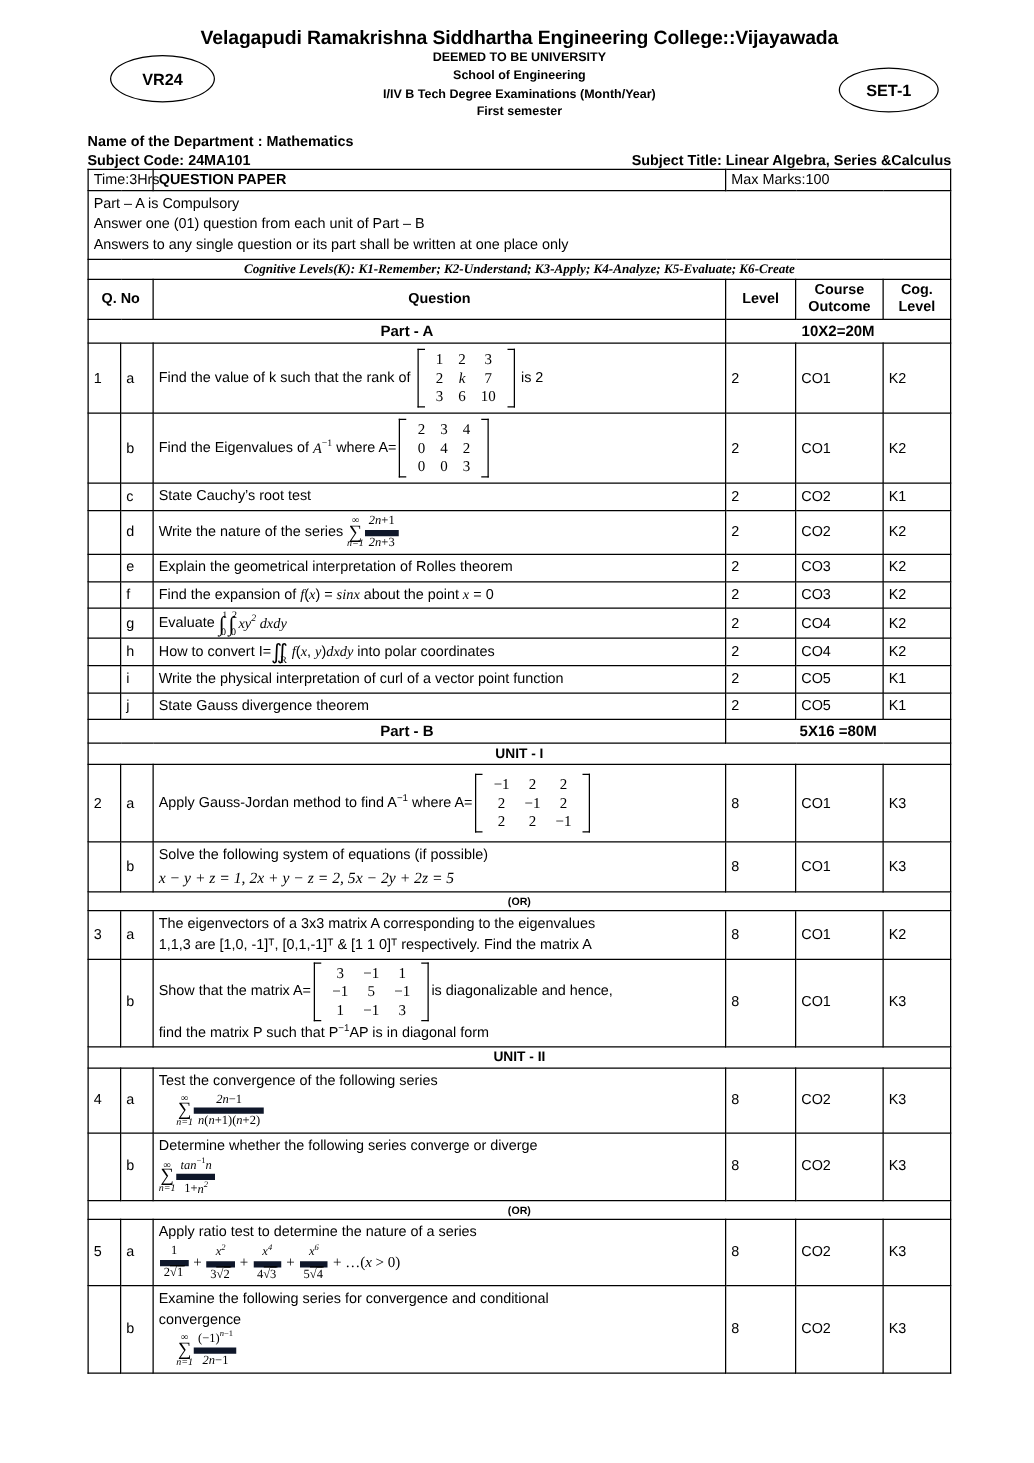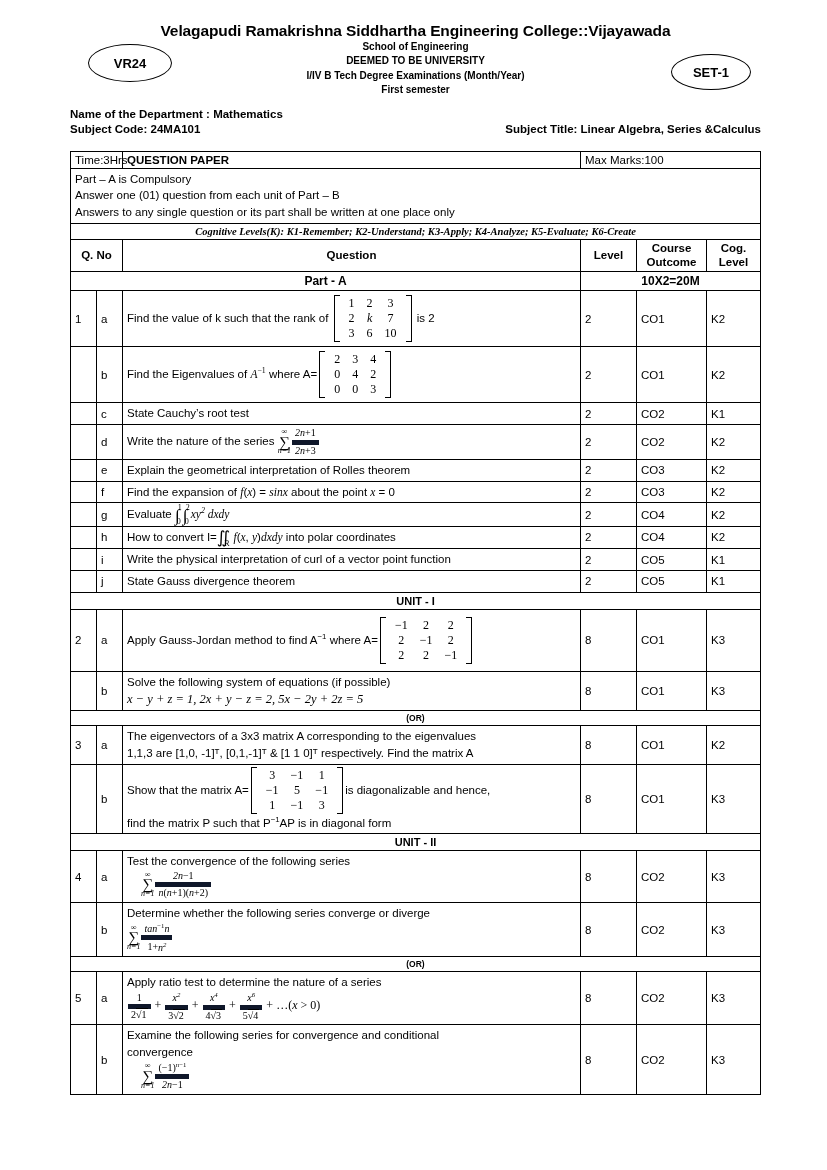--- a/index.html
+++ b/index.html
@@ -19,21 +19,21 @@
   .subline { text-align: center; font-weight: bold; font-size: 10px; line-height: 1.45; }
   .oval {
     position: absolute; border: 1.6px solid #000; border-radius: 50%;
     display: flex; align-items: center; justify-content: center;
     font-weight: bold; font-size: 13px;
   }
   .oval.vr24 { left: 18px; top: 22px; width: 84px; height: 38px; }
   .oval.set1 { right: 10px; top: 32px; width: 80px; height: 36px; }
 
   .deptline { font-weight: bold; font-size: 11.5px; margin-top: 10px; }
-  .codeline { display: flex; justify-content: space-between; font-weight: bold; font-size: 11.5px; margin-top: 3px; margin-bottom: 16px; }
+  .codeline { display: flex; justify-content: space-between; font-weight: bold; font-size: 11.5px; margin-top: 3px; margin-bottom: 0; }
 
   
   table.qp { width: 100%; border-collapse: collapse; table-layout: fixed; }
   table.qp td { border: 1px solid #000; padding: 2px 4px; vertical-align: middle; }
   .c-no   { width: 26px;  text-align: center; }
   .c-sub  { width: 26px;  text-align: center; }
   .c-q    { }
   .c-mk   { width: 56px;  text-align: center; }
   .c-co   { width: 70px;  text-align: center; }
   .c-cl   { width: 54px;  text-align: center; }
@@ -80,22 +80,22 @@
 </style>
 </head>
 <body>
 
 <div class="page">
 
   <div class="hdr">
     <div class="oval vr24">VR24</div>
     <div class="oval set1">SET-1</div>
     <div class="college">Velagapudi Ramakrishna Siddhartha Engineering College::Vijayawada</div>
+    <div class="subline">DEEMED TO BE UNIVERSITY</div>
     <div class="subline">School of Engineering</div>
-    <div class="subline">DEEMED TO BE UNIVERSITY</div>
     <div class="subline">I/IV B Tech Degree Examinations (Month/Year)</div>
     <div class="subline">First semester</div>
   </div>
 
   <div class="deptline">Name of the Department : Mathematics</div>
   <div class="codeline">
     <span>Subject Code: 24MA101</span>
     <span>Subject Title: Linear Algebra, Series &amp;Calculus</span>
   </div>
 
@@ -278,20 +278,24 @@
 
     <tr>
       <td></td>
       <td>j</td>
       <td class="qtext">State Gauss divergence theorem</td>
       <td>2</td>
       <td>CO5</td>
       <td>K1</td>
     </tr>
 
+    <tr class="part">
+      <td colspan="3">Part - B</td>
+      <td class="mk" colspan="3">5X16 =80M</td>
+    </tr>
     <tr class="unit">
       <td colspan="6">UNIT - I</td>
     </tr>
 
     <tr class="tall2">
       <td>2</td>
       <td>a</td>
       <td class="qtext">
         Apply Gauss-Jordan method to find A<sup class="t">−1</sup> where A=<span class="matrix">
               <span class="brk l"></span>

